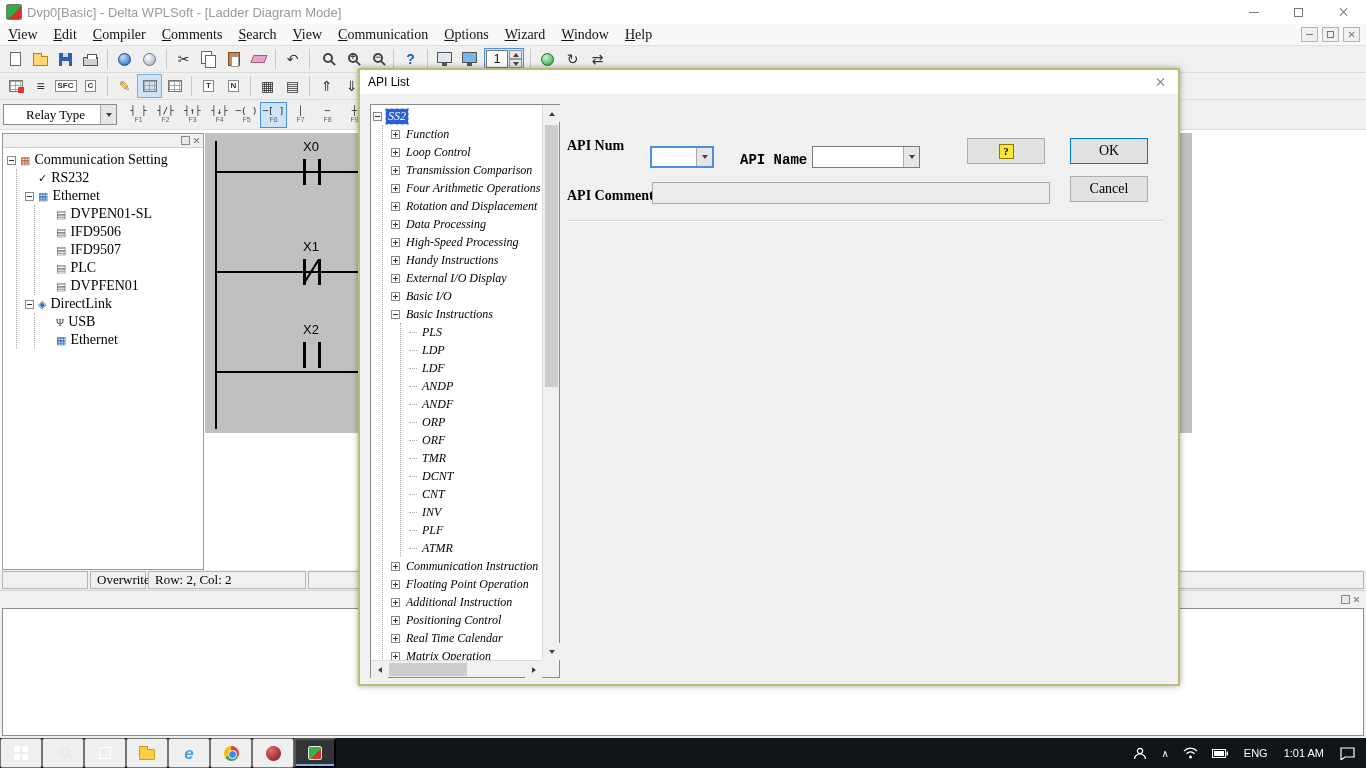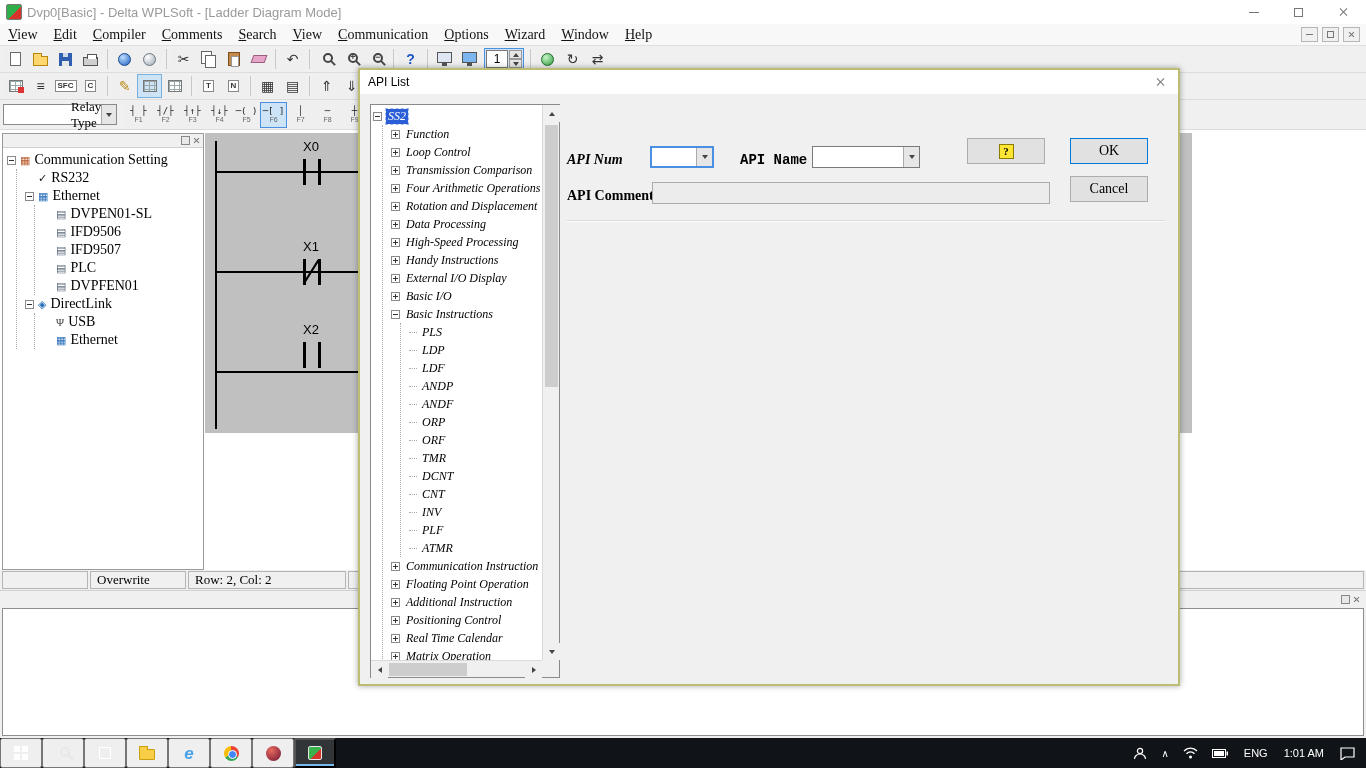--- a/index.html
+++ b/index.html
@@ -80,21 +80,21 @@
   .spin-input { width:22px; height:18px; background:#fff; border:1px solid #7a7a7a; font-size:12px; text-align:center; line-height:17px; }
   .spin-btns { display:flex; flex-direction:column; margin-left:1px; }
   .spin-btn { width:13px; height:9px; background:#e6e6e6; border:1px solid #999; display:flex; align-items:center; justify-content:center; }
   .tri-up { width:0; height:0; border-left:3px solid transparent; border-right:3px solid transparent; border-bottom:4px solid #444; }
   .tri-down { width:0; height:0; border-left:3px solid transparent; border-right:3px solid transparent; border-top:4px solid #444; }
   .tri-left { width:0; height:0; border-top:3px solid transparent; border-bottom:3px solid transparent; border-right:4px solid #444; }
   .tri-right { width:0; height:0; border-top:3px solid transparent; border-bottom:3px solid transparent; border-left:4px solid #444; }
 
   
   .relay-combo { display:flex; align-items:center; width:114px; height:21px; background:#fff; border:1px solid #8a8a8a; margin-right:8px; }
-  .relay-combo .val { flex:1; padding-left:22px; font-family:"Liberation Serif", serif; font-size:13px;margin-left:45px; }
+  .relay-combo .val { flex:1; padding-left:22px; font-family:"Liberation Serif", serif; font-size:13px; }
   .combo-arrow { width:16px; height:100%; background:#e6e6e6; border-left:1px solid #aaa; display:flex; align-items:center; justify-content:center; }
   .fbtn { width:27px; height:26px; border:1px solid transparent; display:flex; flex-direction:column; align-items:center; justify-content:center; flex:none; }
   .fbtn .sym { font-family:"DejaVu Sans Mono", monospace; font-size:9px; line-height:10px; color:#222; white-space:pre; }
   .fbtn .fk { font-size:7px; color:#666; line-height:8px; }
   .fbtn.pressed { background:#cde4f7; border-color:#4a90e2; }
 
   
   .workspace { position:absolute; left:0; top:130px; width:100%; height:440px; background:#fff; }
   .left-panel { position:absolute; left:2px; top:3px; width:202px; height:437px; background:#fff; border:1px solid #9a9a9a; }
   .panel-head { height:14px; background:#f0f0f0; border-bottom:1px solid #d0d0d0; display:flex; align-items:center; justify-content:flex-end; gap:3px; padding-right:3px; }
@@ -505,21 +505,21 @@
             <span class="cbar l"></span>
             <span class="cbar r"></span>
             <span class="clabel">X2</span>
           </div>
         </div>
     </div>
   </div>
 
   <div class="statusbar">
     <div class="scell" style="width:86px"></div>
-    <div class="scell" style="width:96px">Overwrite</div>
+    <div class="scell" style="width:56px">Overwrite</div>
     <div class="scell" style="width:158px">Row: 2, Col: 2</div>
     <div class="scell" style="width:372px"></div>
     <div class="scell" style="flex:1"></div>
   </div>
 
   <div class="strip2">
     <span class="ph-icon"></span>
     <span class="x-icon s"></span>
   </div>
   <div class="output"></div>
@@ -680,21 +680,21 @@
             <span class="tri-left"></span>
           </div>
         <div class="hthumb" style="left:18px; width:78px;"></div>
         <div class="sb-btn rt">
             <span class="tri-right"></span>
           </div>
       </div>
       <div class="sbcorner"></div>
     </div>
 
-    <span class="dlg-label" style="left:207px; top:58px;font-style:italic;">API Num</span>
+    <span class="dlg-label" style="left:207px; top:44px;">API Num</span>
     <div class="combo focus" style="left:290px; top:52px; width:64px;">
       <span class="cval"></span>
       <span class="combo-arrow">
           <span class="tri-down"></span>
         </span>
     </div>
 
     <span class="dlg-label" style="left:380px; top:58px;font-family:Liberation Mono, monospace;">API Name</span>
     <div class="combo" style="left:452px; top:52px; width:108px;">
       <span class="cval"></span>

